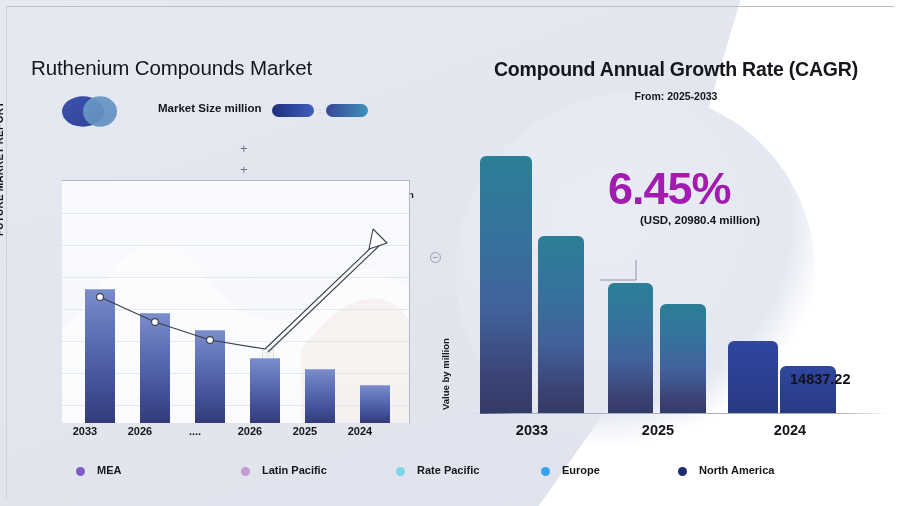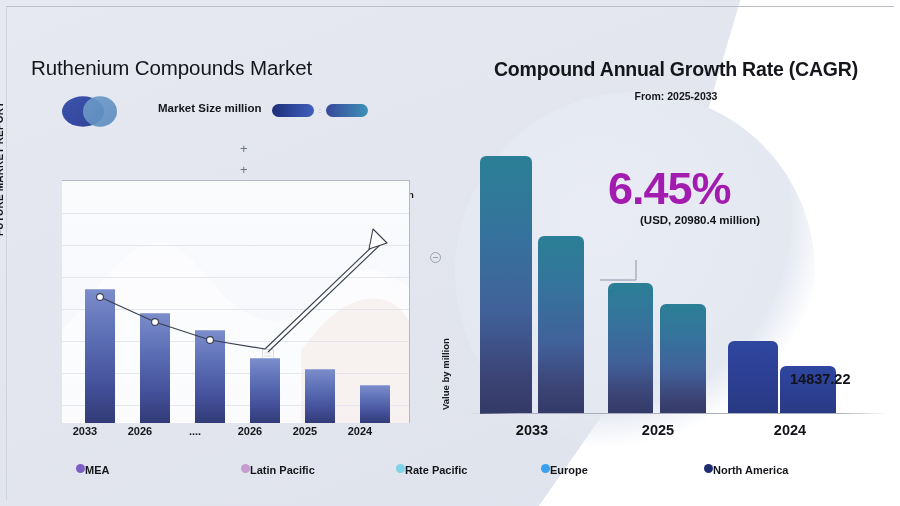--- a/index.html
+++ b/index.html
@@ -173,21 +173,21 @@
     font-size: 14.5px; font-weight: bold; color: #121318;
     text-align: center; width: 90px;
   }
 
   
   .legend {
     position: absolute; left: 76px; top: 464px;
     width: 740px;
     display: flex; align-items: center;
   }
-  .legend-item { display: flex; align-items: flex-start; gap: 0; }
+  .legend-item { display: flex; align-items: flex-end; gap: 12px; }
   .legend-dot { width: 9px; height: 9px; border-radius: 50%; }
   .legend-label { font-size: 11px; font-weight: bold; color: #15161b; white-space: nowrap; }
 
   .ghost-icon { position: absolute; opacity: .30; }
 </style>
 </head>
 <body>
 
 <div id="infographic">
 
@@ -320,21 +320,21 @@
       <span class="legend-label">MEA</span>
     </div>
     <div class="legend-item" style="width:155px">
       <span class="legend-dot" style="background:#c69bd0"></span>
       <span class="legend-label">Latin Pacific</span>
     </div>
     <div class="legend-item" style="width:145px">
       <span class="legend-dot" style="background:#7fd4e8"></span>
       <span class="legend-label">Rate Pacific</span>
     </div>
-    <div class="legend-item" style="width:163px">
+    <div class="legend-item" style="width:137px">
       <span class="legend-dot" style="background:#3aa0f0"></span>
       <span class="legend-label">Europe</span>
     </div>
     <div class="legend-item">
       <span class="legend-dot" style="background:#1f2d6e"></span>
       <span class="legend-label">North America</span>
     </div>
   </div>
 
 </div>

